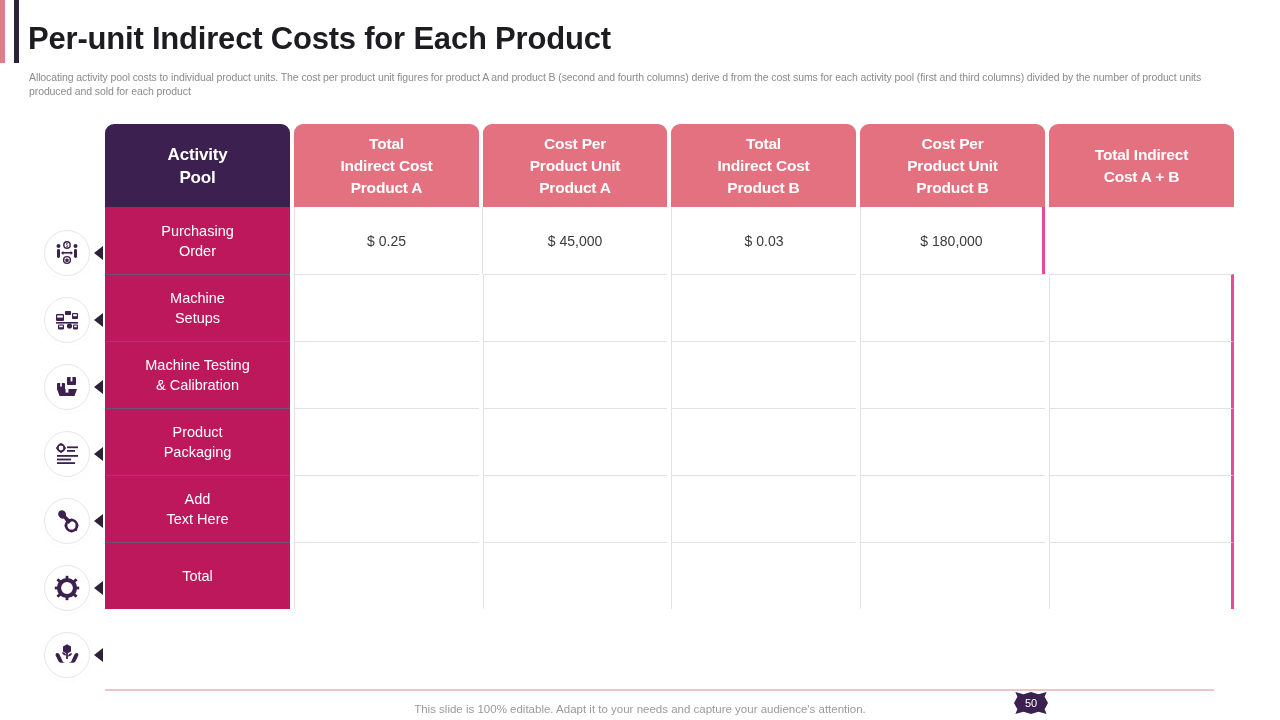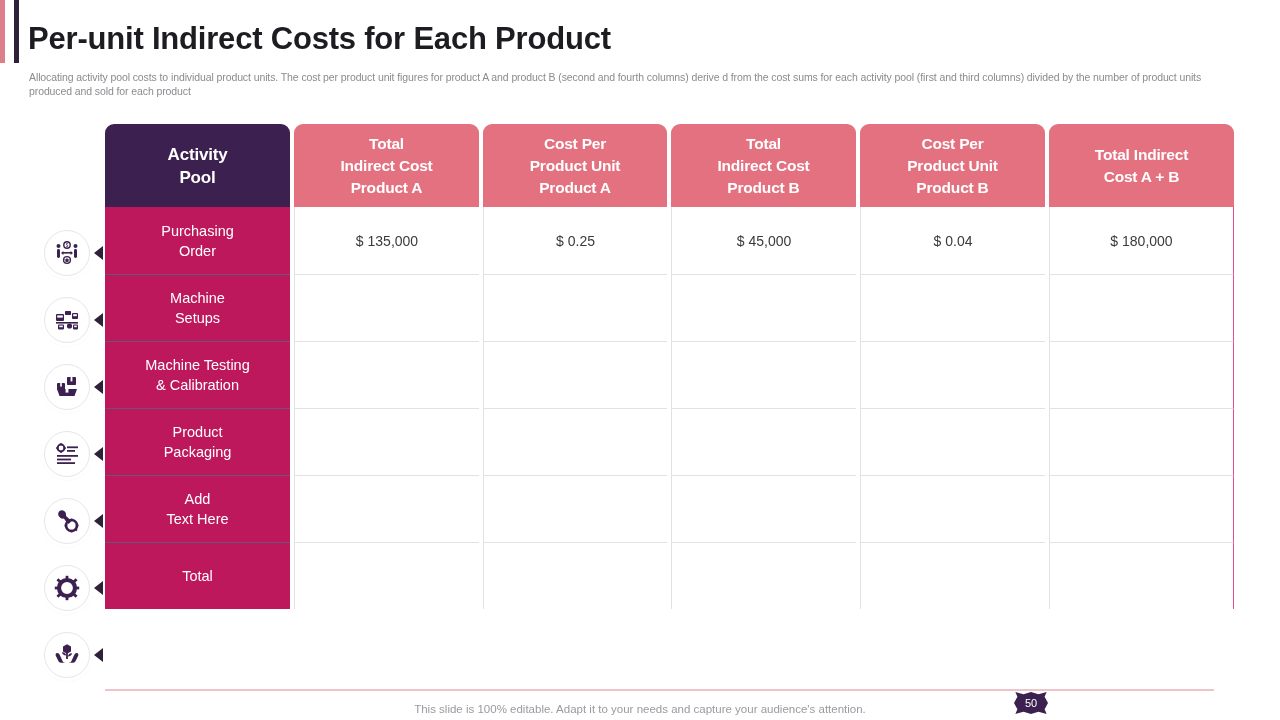--- a/index.html
+++ b/index.html
@@ -122,21 +122,21 @@
     align-items: center;
     justify-content: center;
     background: #ffffff;
     color: #3a3a3f;
     font-size: 14px;
     border-top: 1px solid #e2e2e6;
     border-left: 1px solid #e2e2e6;
     margin-left: 4px;
   }
   .b-row:first-child .cell-val { border-top: none; }
-  .cell-val.last { border-right: 1px solid #ec4899; }
+  .cell-val.last { border-right: 3px solid #ec4899; }
 
   #table-bottom-line {
     position: absolute;
     left: 105px; top: 689px;
     width: 1109px; height: 2px;
     background: #eec3ca;
   }
 
   
   .icon-rail { position: absolute; left: 0; top: 0; }
@@ -313,24 +313,23 @@
       <div class="hd hd-pink c1">Total<br>Indirect Cost<br>Product A</div>
       <div class="hd hd-pink c2">Cost Per<br>Product Unit<br>Product A</div>
       <div class="hd hd-pink c3">Total<br>Indirect Cost<br>Product B</div>
       <div class="hd hd-pink c4">Cost Per<br>Product Unit<br>Product B</div>
       <div class="hd hd-pink c5">Total Indirect<br>Cost A + B</div>
     </div>
 
     <div id="body-rows">
         <div class="t-row b-row">
           <div class="cell-label c0">Purchasing<br>Order</div>
-          <div class="cell-val c1">$ 135,000</div>
           <div class="cell-val c2">$ 0.25</div>
           <div class="cell-val c3">$ 45,000</div>
-          <div class="cell-val c4">$ 0.04</div>
+          <div class="cell-val c4">$ 0.03</div>
           <div class="cell-val c5 last">$ 180,000</div>
         </div>
         <div class="t-row b-row">
           <div class="cell-label c0">Machine<br>Setups</div>
           <div class="cell-val c1"></div>
           <div class="cell-val c2"></div>
           <div class="cell-val c3"></div>
           <div class="cell-val c4"></div>
           <div class="cell-val c5 last"></div>
         </div>

